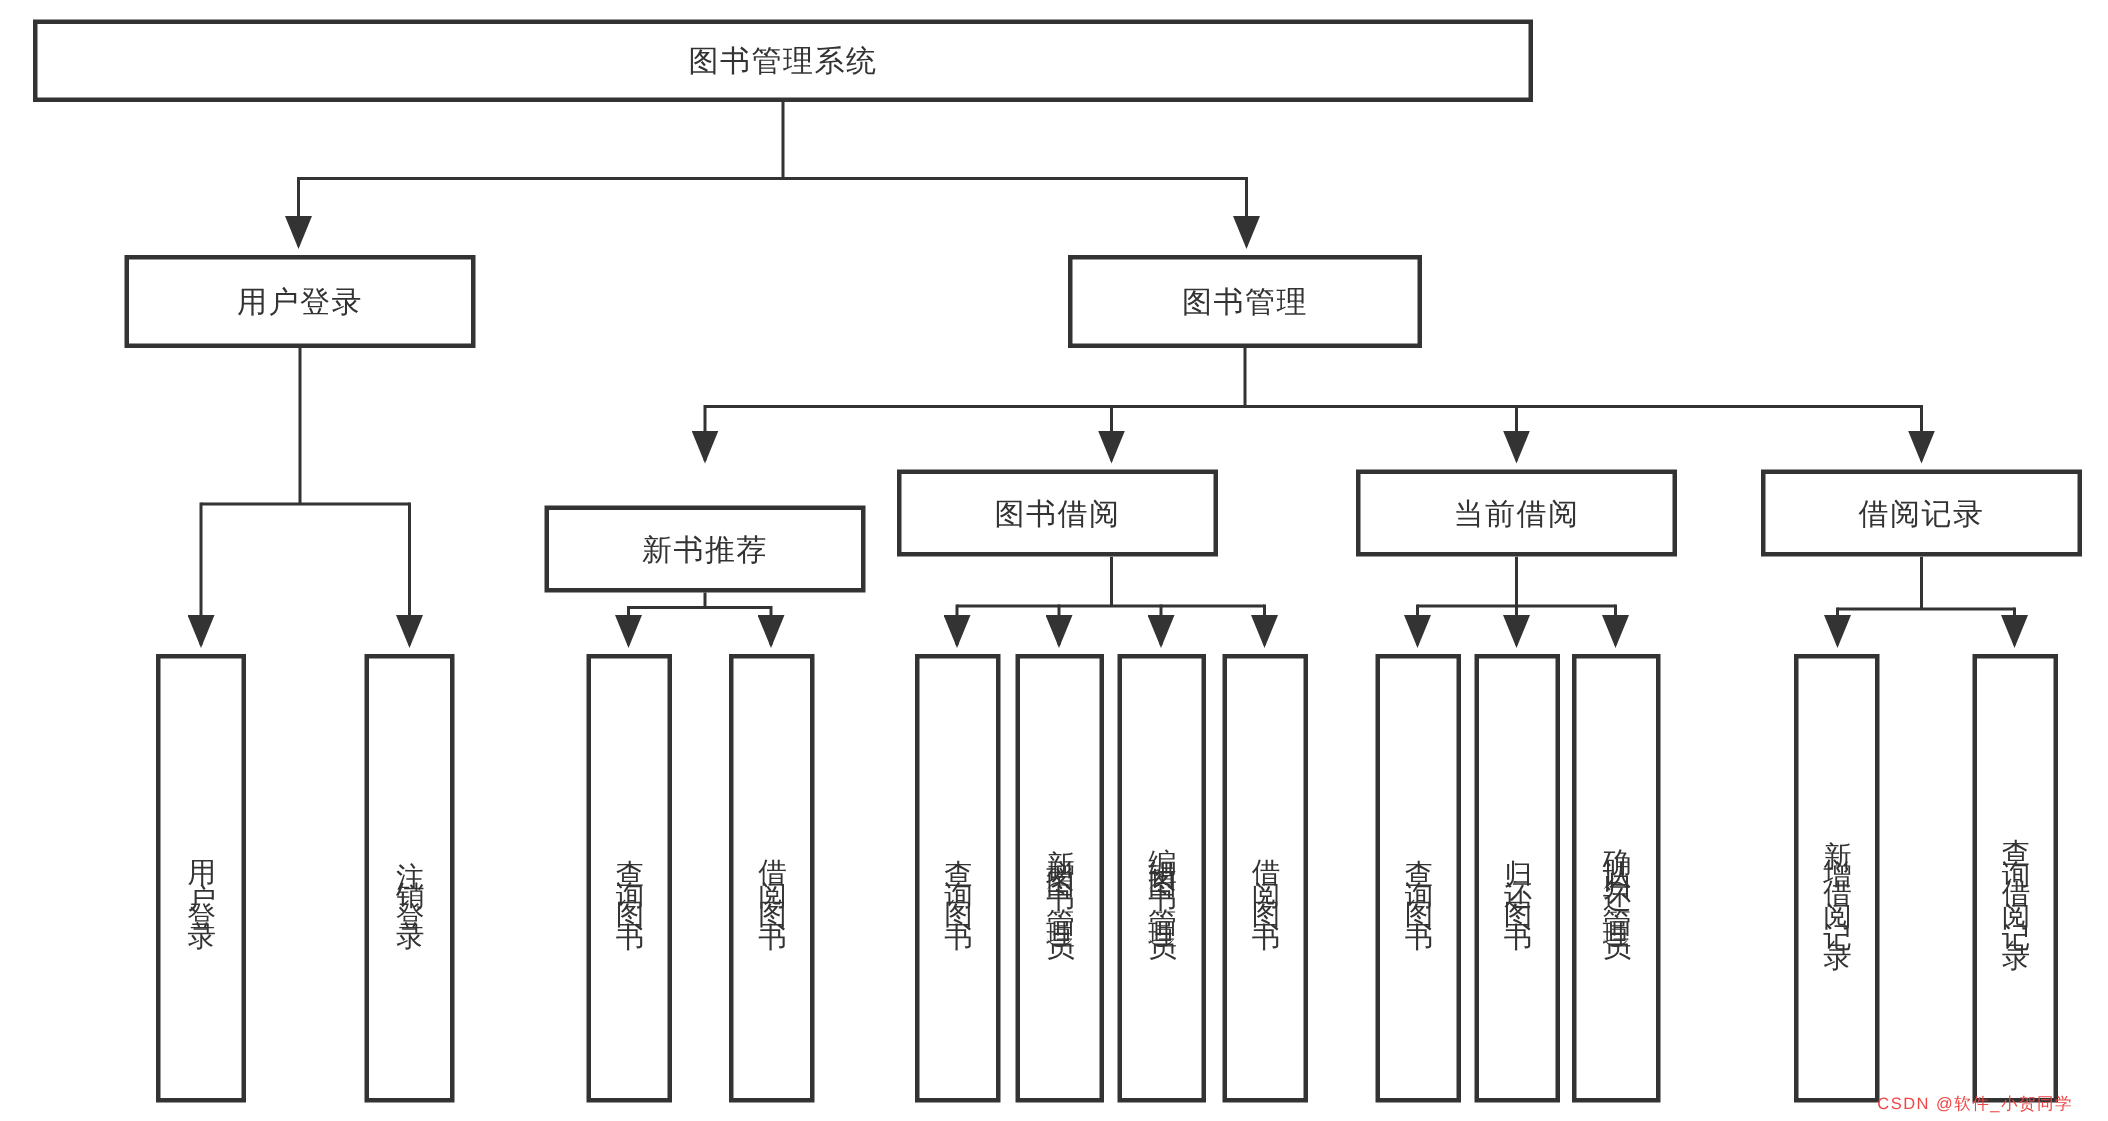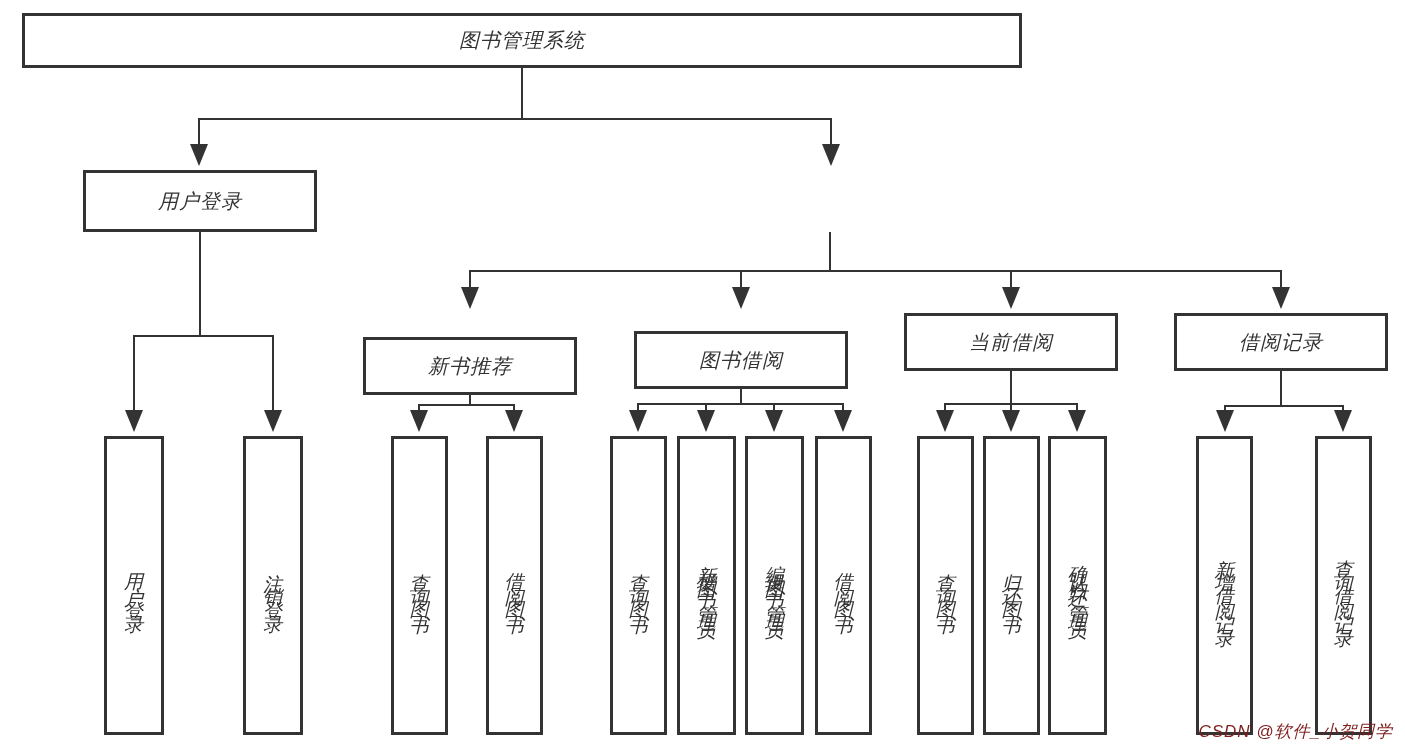--- a/index.html
+++ b/index.html
@@ -7,21 +7,20 @@
     padding: 0;
     background: #ffffff;
     font-family: "Liberation Sans", sans-serif;
   }
   .stage {
     position: relative;
     width: 1405px;
     height: 747px;
     background: #ffffff;
     overflow: hidden;
-    font-style: italic;
   }
   svg.connectors {
     position: absolute;
     left: 0; top: 0;
     width: 1405px; height: 747px;
   }
   .box {
     position: absolute;
     box-sizing: border-box;
     border: 3px solid #333333;
@@ -42,24 +41,24 @@
     font-size: 19px;
     letter-spacing: 14px;
     line-height: 1;
     white-space: nowrap;
   }
   .vbox span.long {
     letter-spacing: 8px;
   }
   .watermark {
     position: absolute;
-    right: 12px;
+    right: 23px;
     bottom: 4px;
-    font-size: 17px;
-    color: #7f1d1d;
+    font-size: 11px;
+    color: #ef4444;
     letter-spacing: 1px;
     z-index: 5;
     white-space: nowrap;
   }
 </style>
 </head>
 <body>
 
 <div class="stage">
 
@@ -120,25 +119,28 @@
     </g>
   </svg>
 
   <div class="box hbox" style="left:22px; top:13px; width:1000px; height:55px;">
     <span>图书管理系统</span>
   </div>
 
   <div class="box hbox" style="left:83px; top:170px; width:234px; height:62px;">
     <span>用户登录</span>
   </div>
+  <div class="box hbox" style="left:712px; top:170px; width:236px; height:62px;">
+    <span>图书管理</span>
+  </div>
 
   <div class="box hbox" style="left:363px; top:313px; width:214px; height:58px;margin-top:24px;">
     <span>新书推荐</span>
   </div>
-  <div class="box hbox" style="left:634px; top:313px; width:214px; height:58px;margin-top:18px;">
+  <div class="box hbox" style="left:598px; top:313px; width:214px; height:58px;">
     <span>图书借阅</span>
   </div>
   <div class="box hbox" style="left:1174px; top:313px; width:214px; height:58px;">
     <span>借阅记录</span>
   </div>
   <div class="box hbox" style="left:904px; top:313px; width:214px; height:58px;">
     <span>当前借阅</span>
   </div>
 
   <div class="box vbox" style="left:104px; top:436px; width:60px; height:299px;">

